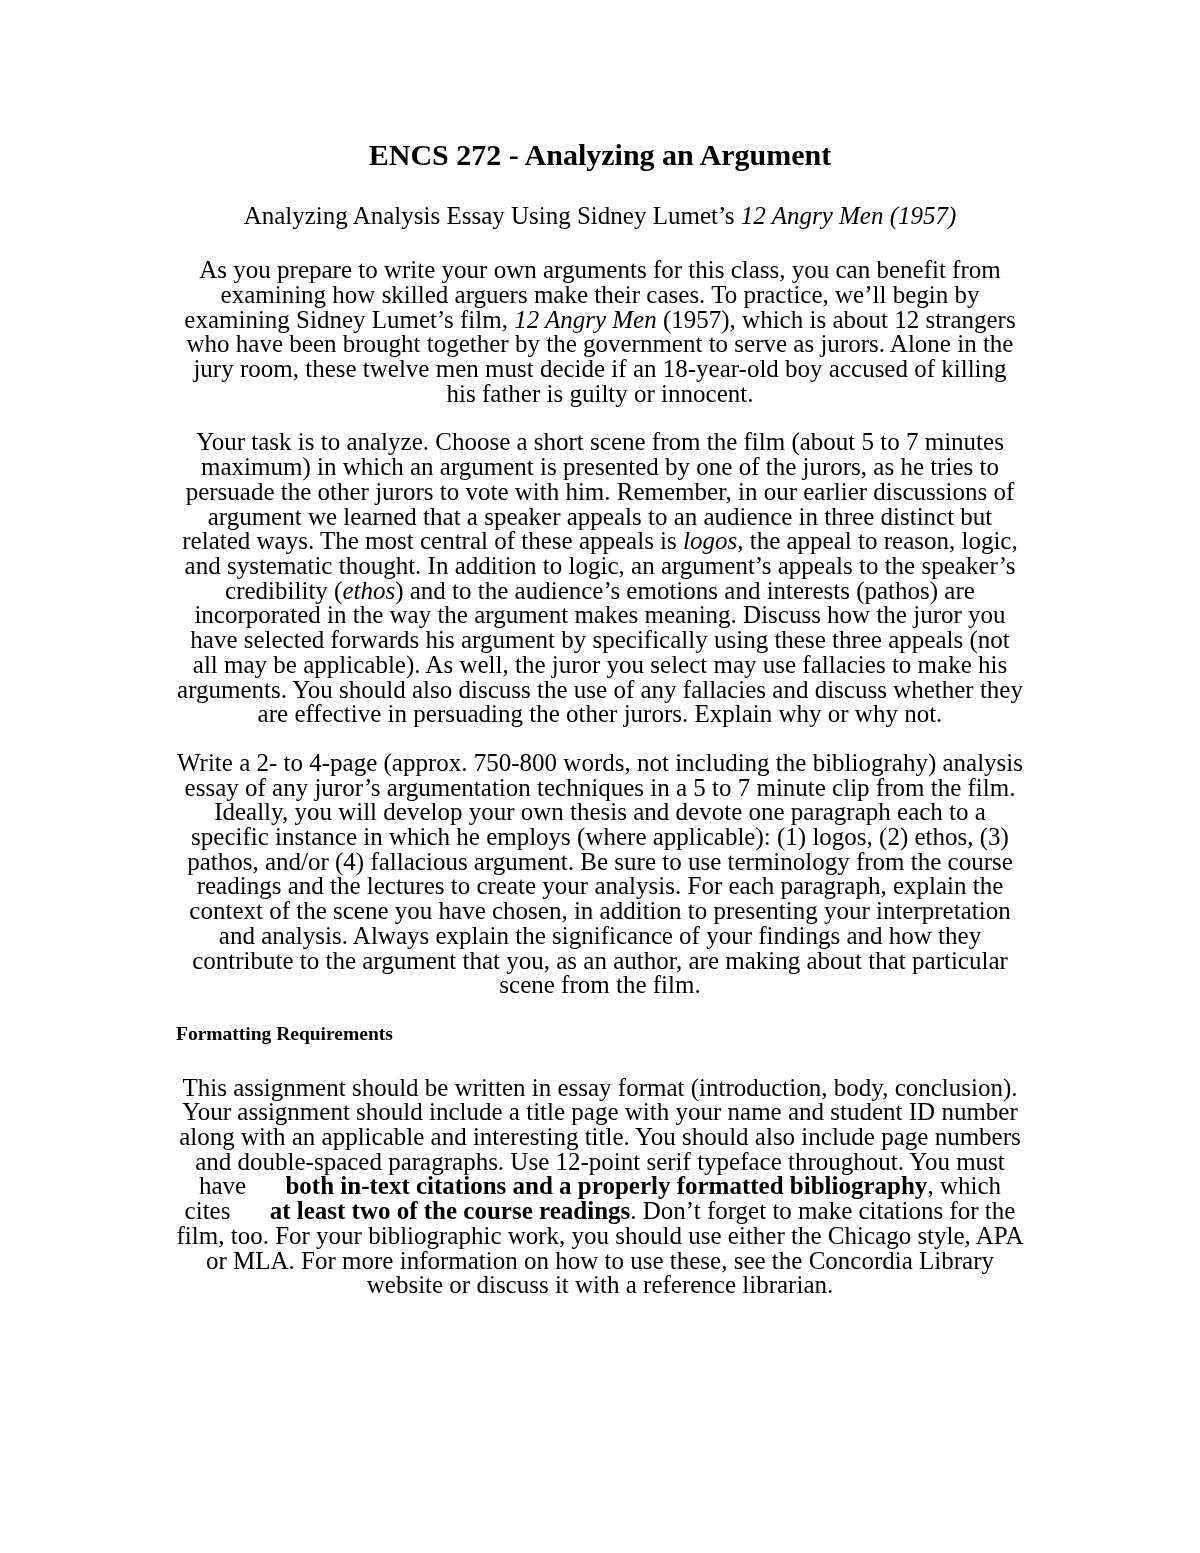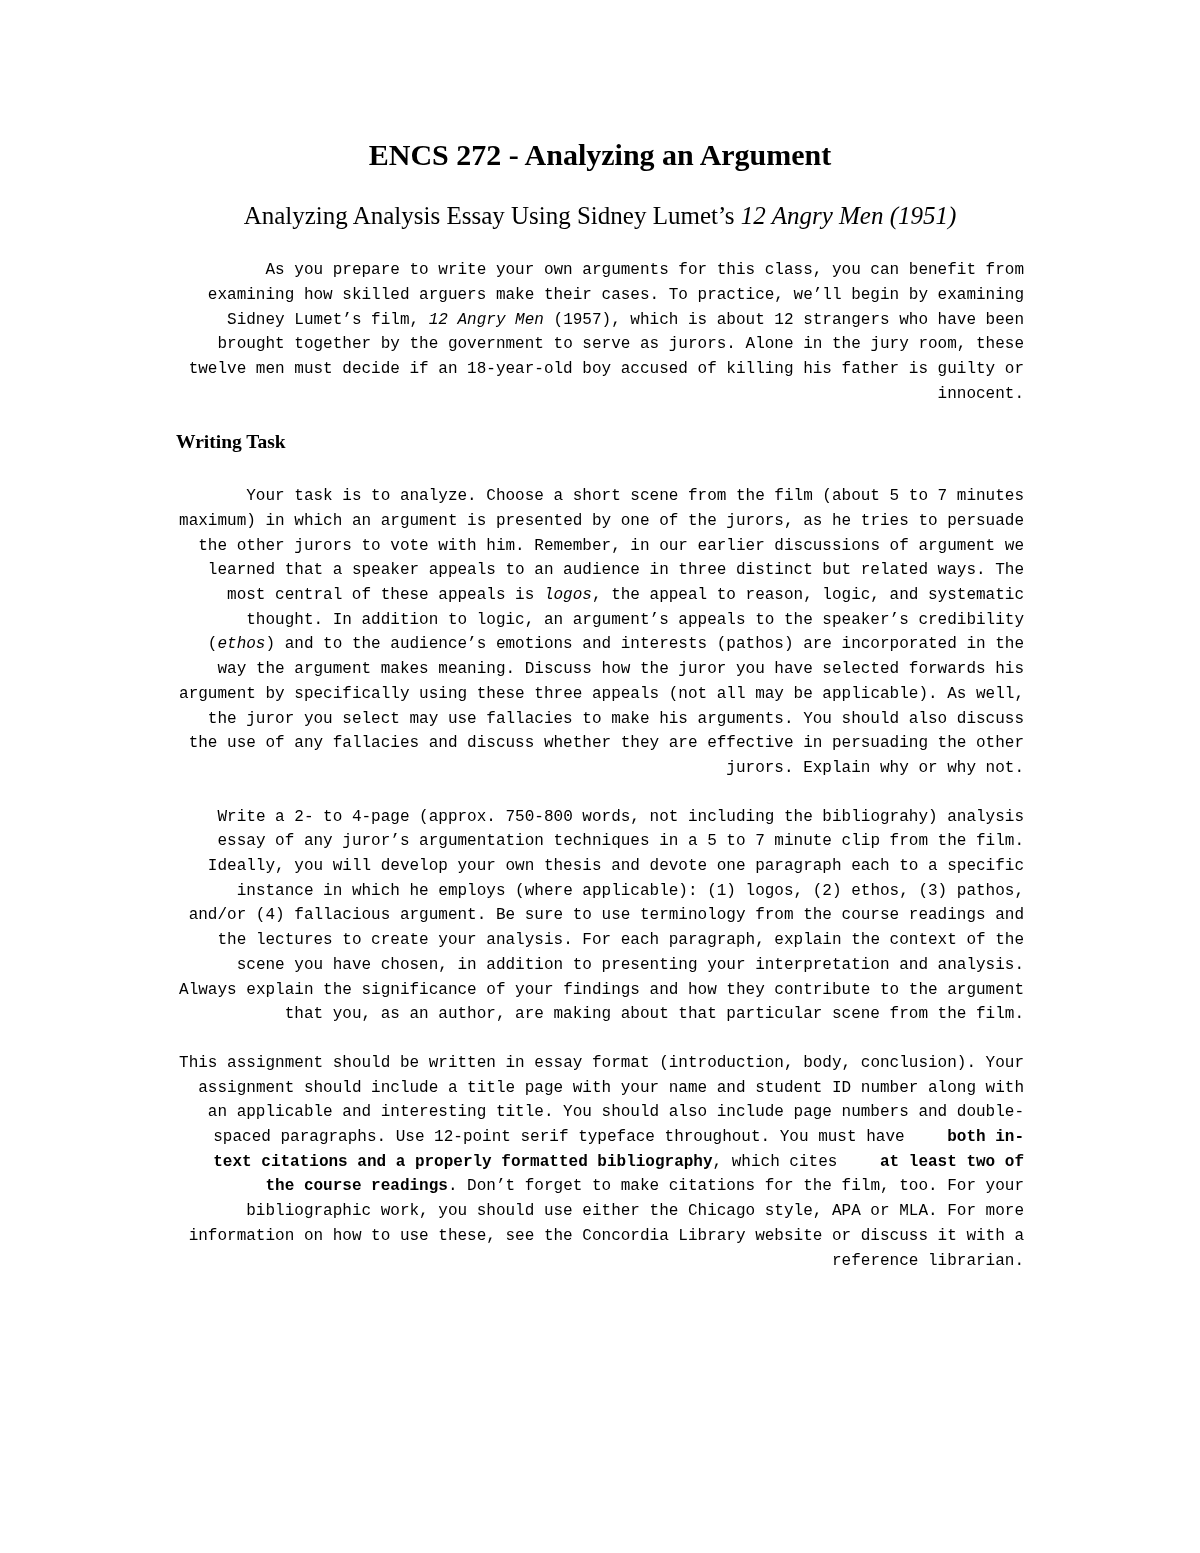--- a/index.html
+++ b/index.html
@@ -29,25 +29,24 @@
     line-height: 1.15;
   }
   h2.doc-subtitle {
     font-size: 25px;
     font-weight: normal;
     text-align: center;
     margin: 0 0 28px 0;
     line-height: 1.15;
   }
   p.body-para {
-    font-size: 16px;
+    font-size: 25px;
     line-height: 24.7px;
     margin: 0 0 24px 0;
-    text-align: right;
-    font-family: Liberation Mono, monospace;
+    text-align: center;
   }
   h3.section-heading {
     font-size: 19.5px;
     font-weight: bold;
     line-height: 24.7px;
     margin: 0 0 29px 0;
   }
   h3.section-heading.extra-gap {
     margin-top: 10px;
   }
@@ -55,28 +54,28 @@
   .bold { font-weight: bold; margin-left: 33px; }
 </style>
 </head>
 <body>
 
 <div class="page">
   <div class="content">
 
     <h1 class="doc-title">ENCS 272 - Analyzing an Argument</h1>
 
-    <h2 class="doc-subtitle"><span>Analyzing Analysis Essay Using Sidney Lumet’s </span><span class="italic">12 Angry Men (1951)</span></h2>
+    <h2 class="doc-subtitle"><span>Analyzing Analysis Essay Using Sidney Lumet’s </span><span class="italic">12 Angry Men (1957)</span></h2>
 
     <p class="body-para"><span>As you prepare to write your own arguments for this class, you can benefit from examining how skilled arguers make their cases. To practice, we’ll begin by examining Sidney Lumet’s film, </span><span class="italic">12 Angry Men</span><span> (1957), which is about 12 strangers who have been brought together by the government to serve as jurors. Alone in the jury room, these twelve men must decide if an 18-year-old boy accused of killing his father is guilty or innocent.</span></p>
 
-    <h3 class="section-heading">Writing Task</h3>
 
     <p class="body-para"><span>Your task is to analyze. Choose a short scene from the film (about 5 to 7 minutes maximum) in which an argument is presented by one of the jurors, as he tries to persuade the other jurors to vote with him. Remember, in our earlier discussions of argument we learned that a speaker appeals to an audience in three distinct but related ways. The most central of these appeals is </span><span class="italic">logos</span><span>, the appeal to reason, logic, and systematic thought. In addition to logic, an argument’s appeals to the speaker’s credibility (</span><span class="italic">ethos</span><span>) and to the audience’s emotions and interests (pathos) are incorporated in the way the argument makes meaning. Discuss how the juror you have selected forwards his argument by specifically using these three appeals (not all may be applicable). As well, the juror you select may use fallacies to make his arguments. You should also discuss the use of any fallacies and discuss whether they are effective in persuading the other jurors. Explain why or why not.</span></p>
 
 
     <p class="body-para"><span>Write a 2- to 4-page (approx. 750-800 words, not including the bibliograhy) analysis essay of any juror’s argumentation techniques in a 5 to 7 minute clip from the film. Ideally, you will develop your own thesis and devote one paragraph each to a specific instance in which he employs (where applicable): (1) logos, (2) ethos, (3) pathos, and/or (4) fallacious argument. Be sure to use terminology from the course readings and the lectures to create your analysis. For each paragraph, explain the context of the scene you have chosen, in addition to presenting your interpretation and analysis. Always explain the significance of your findings and how they contribute to the argument that you, as an author, are making about that particular scene from the film.</span></p>
 
+    <h3 class="section-heading extra-gap">Formatting Requirements</h3>
 
     <p class="body-para"><span>This assignment should be written in essay format (introduction, body, conclusion). Your assignment should include a title page with your name and student ID number along with an applicable and interesting title. You should also include page numbers and double-spaced paragraphs. Use 12-point serif typeface throughout. You must have </span><span class="bold">both in-text citations and a properly formatted bibliography</span><span>, which cites </span><span class="bold">at least two of the course readings</span><span>. Don’t forget to make citations for the film, too. For your bibliographic work, you should use either the Chicago style, APA or MLA. For more information on how to use these, see the Concordia Library website or discuss it with a reference librarian.</span></p>
 
   </div>
 </div>
 
 </body></html>

